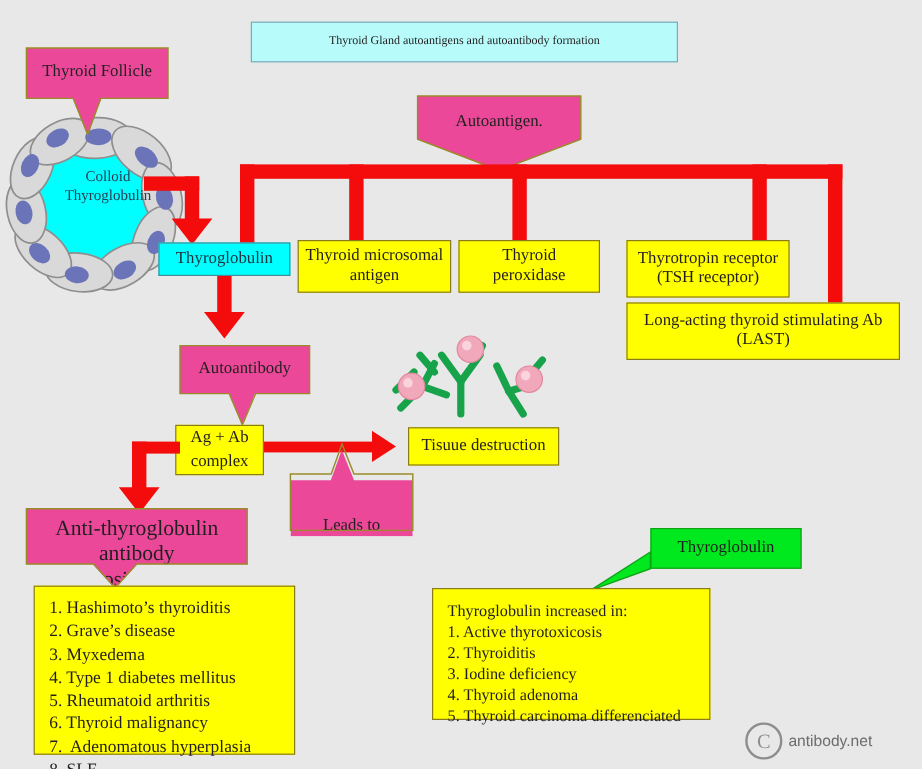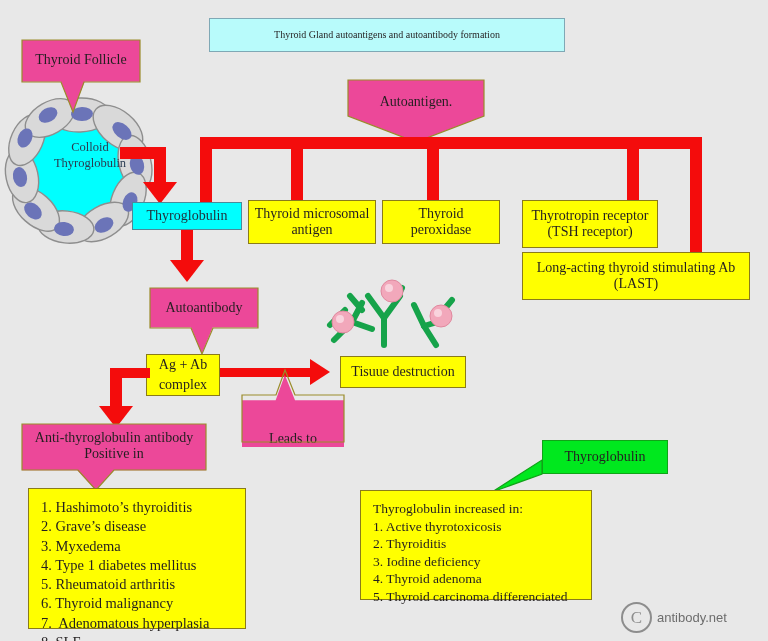--- a/index.html
+++ b/index.html
@@ -210,21 +210,21 @@
       <circle cx="340" cy="319" r="4" fill="#f9d3dd"></circle>
       <circle cx="389" cy="288" r="4" fill="#f9d3dd"></circle>
       <circle cx="438" cy="313" r="4" fill="#f9d3dd"></circle>
     </g>
   </svg>
 
   <div class="box" style="left:340px;top:356px;width:126px;height:32px;">Tisuue destruction</div>
 
   <div class="callout" style="left:22px;top:424px;width:184px;height:66px;
               clip-path:polygon(0 0,100% 0,100% 70%,50% 70%,40% 100%,30% 70%,0 70%);
-              border:0;padding-top:6px;font-size:14px;">
+              border:0;padding-top:6px;font-size:18px;">
     <span class="ctext">
       <span style="display:block">Anti-thyroglobulin antibody</span>
       <span style="display:block">Positive in</span>
     </span>
   </div>
   <svg class="ov" viewBox="0 0 768 641">
     <polygon points="22,424 206,424 206,470 114,470 96,490 78,470 22,470" fill="none" stroke="#9a8b2a" stroke-width="1.2"></polygon>
   </svg>
 
   <div class="box listbox" style="left:28px;top:488px;width:218px;height:141px;">

